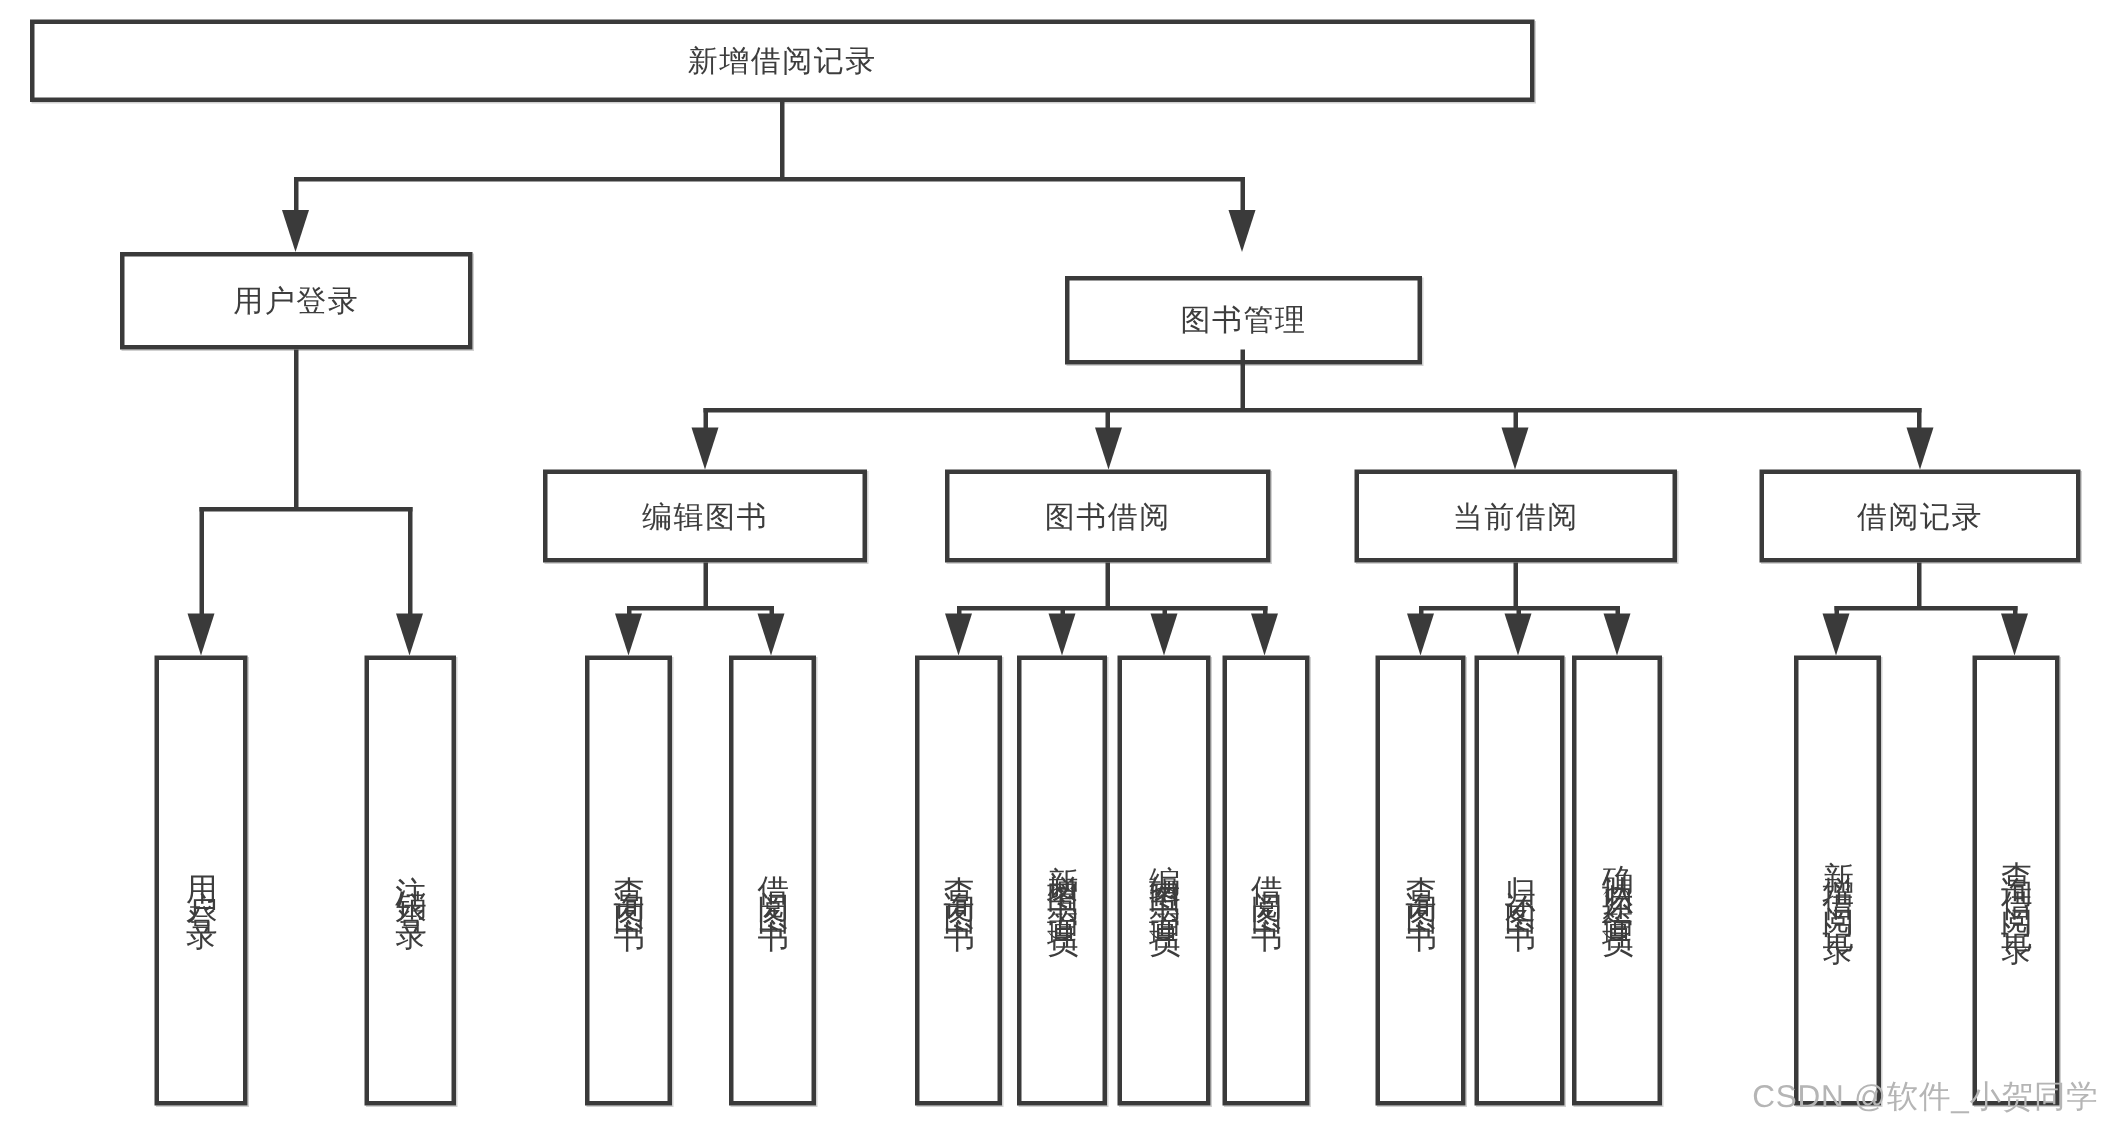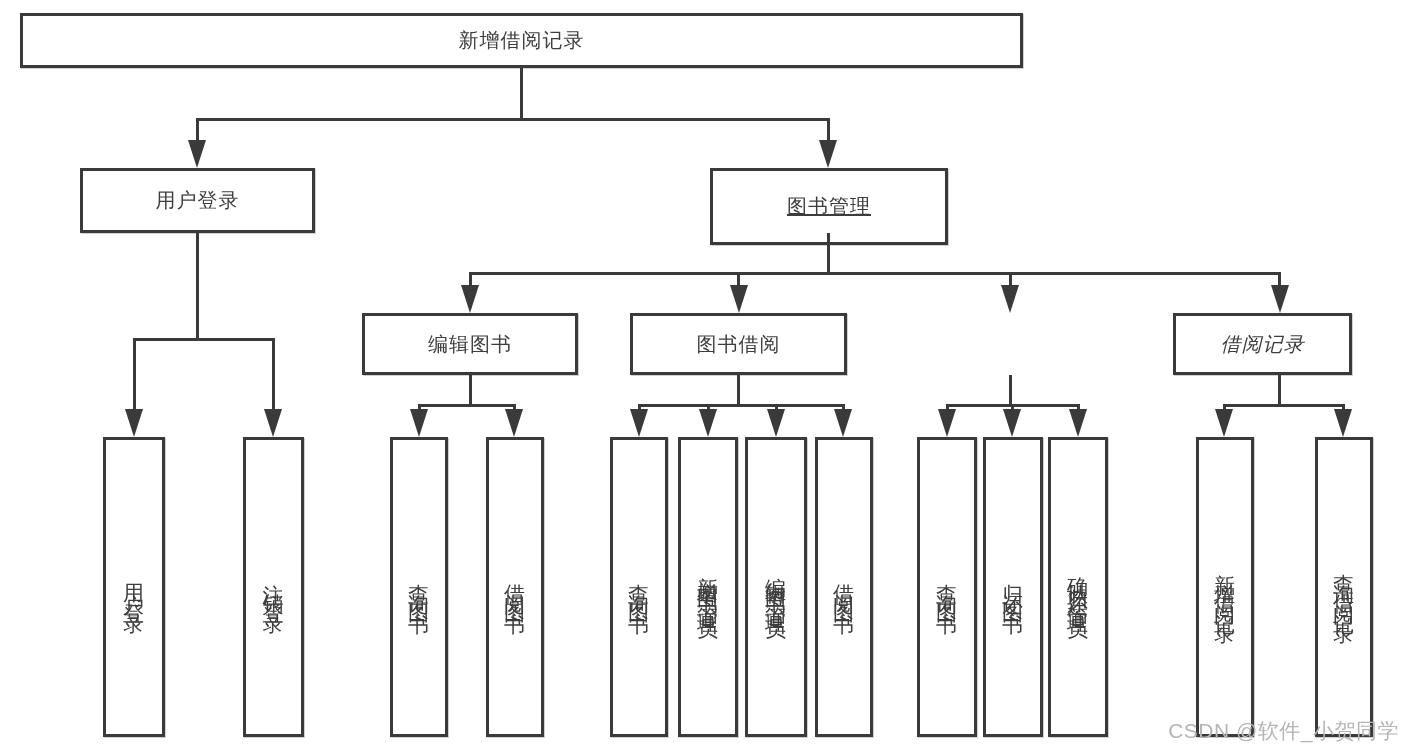--- a/index.html
+++ b/index.html
@@ -68,21 +68,21 @@
   <div class="box" style="left:20px; top:13px; width:1003px; height:55px;">新增借阅记录</div>
 
   <div class="vline" style="left:520px; top:68px; height:50px;"></div>
   <div class="hline" style="left:196px; top:118px; width:634px;"></div>
   <div class="vline" style="left:196px; top:118px; height:26px;"></div>
   <div class="arrow" style="left:188px; top:140px;"></div>
   <div class="vline" style="left:827px; top:118px; height:26px;"></div>
   <div class="arrow" style="left:819px; top:140px;"></div>
 
   <div class="box" style="left:80px; top:168px; width:235px; height:65px;">用户登录</div>
-  <div class="box" style="left:710px; top:168px; width:238px; height:77px;text-decoration:underline;">图书管理</div>
+  <div class="box" style="left:710px; top:184px; width:238px; height:59px;">图书管理</div>
 
   <div class="vline" style="left:196px; top:233px; height:105px;"></div>
   <div class="hline" style="left:133px; top:338px; width:142px;"></div>
   <div class="vline" style="left:133px; top:338px; height:74px;"></div>
   <div class="arrow" style="left:125px; top:409px;"></div>
   <div class="vline" style="left:272px; top:338px; height:74px;"></div>
   <div class="arrow" style="left:264px; top:409px;"></div>
 
   <div class="vline" style="left:827px; top:233px; height:39px;"></div>
   <div class="hline" style="left:469px; top:272px; width:812px;"></div>
@@ -90,21 +90,22 @@
   <div class="arrow" style="left:461px; top:285px;"></div>
   <div class="vline" style="left:737px; top:272px; height:16px;"></div>
   <div class="arrow" style="left:730px; top:285px;"></div>
   <div class="vline" style="left:1009px; top:272px; height:16px;"></div>
   <div class="arrow" style="left:1001px; top:285px;"></div>
   <div class="vline" style="left:1278px; top:272px; height:16px;"></div>
   <div class="arrow" style="left:1271px; top:285px;"></div>
 
   <div class="box" style="left:362px; top:313px; width:216px; height:62px;">编辑图书</div>
   <div class="box" style="left:630px; top:313px; width:217px; height:62px;text-align:right;">图书借阅</div>
-  <div class="box" style="left:1173px; top:313px; width:179px; height:62px;font-style:italic;">借阅记录</div>
+  <div class="box" style="left:903px; top:313px; width:215px; height:62px;">当前借阅</div>
+  <div class="box" style="left:1173px; top:313px; width:214px; height:62px;">借阅记录</div>
 
   <div class="vline" style="left:469px; top:375px; height:29px;"></div>
   <div class="hline" style="left:418px; top:404px; width:98px;"></div>
   <div class="vline" style="left:418px; top:404px; height:8px;"></div>
   <div class="arrow" style="left:410px; top:409px;"></div>
   <div class="vline" style="left:513px; top:404px; height:8px;"></div>
   <div class="arrow" style="left:505px; top:409px;"></div>
 
   <div class="vline" style="left:737px; top:375px; height:29px;"></div>
   <div class="hline" style="left:638px; top:404px; width:207px;"></div>

